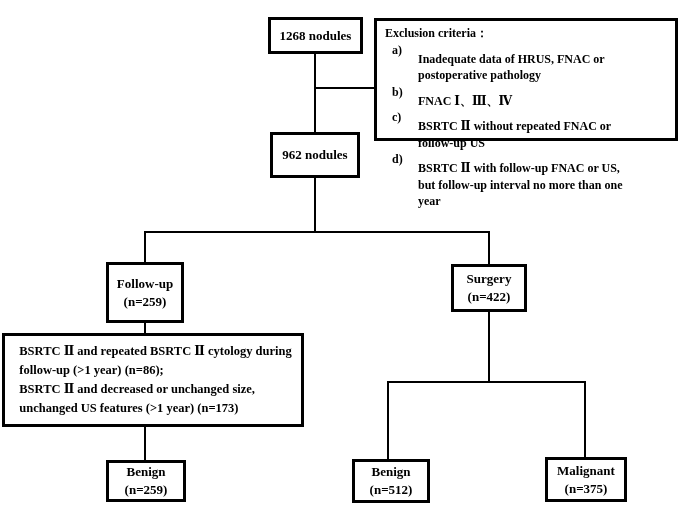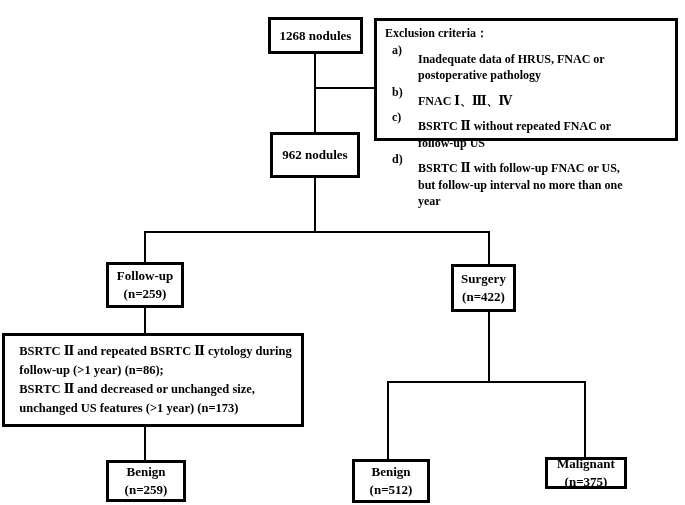--- a/index.html
+++ b/index.html
@@ -24,25 +24,25 @@
     justify-content:center;
     text-align:center;
     font-size:13px;
     line-height:1.35;
   }
   .box span{display:block;}
   .vline,.hline{position:absolute;background:#000000;}
   
   #box-1268{left:268px;top:17px;width:95px;height:37px;}
   #box-962{left:270px;top:132px;width:90px;height:46px;}
-  #box-followup{left:106px;top:262px;width:78px;height:46px;}
-  #box-surgery{left:451px;top:264px;width:65px;height:48px;}
+  #box-followup{left:106px;top:262px;width:78px;height:61px;}
+  #box-surgery{left:451px;top:264px;width:76px;height:48px;}
   #box-benign-fu{left:106px;top:460px;width:80px;height:42px;}
   #box-benign-surg{left:352px;top:459px;width:78px;height:44px;}
-  #box-malignant{left:545px;top:457px;width:82px;height:32px;}
+  #box-malignant{left:545px;top:457px;width:82px;height:45px;}
   
   #box-criteria{
     left:2px;top:333px;width:302px;height:94px;
     align-items:center;justify-content:center;
     text-align:left;
     font-size:12.5px;line-height:19px;
     padding:2px 2px 2px 7px;
     white-space:pre-line;
   }
   

